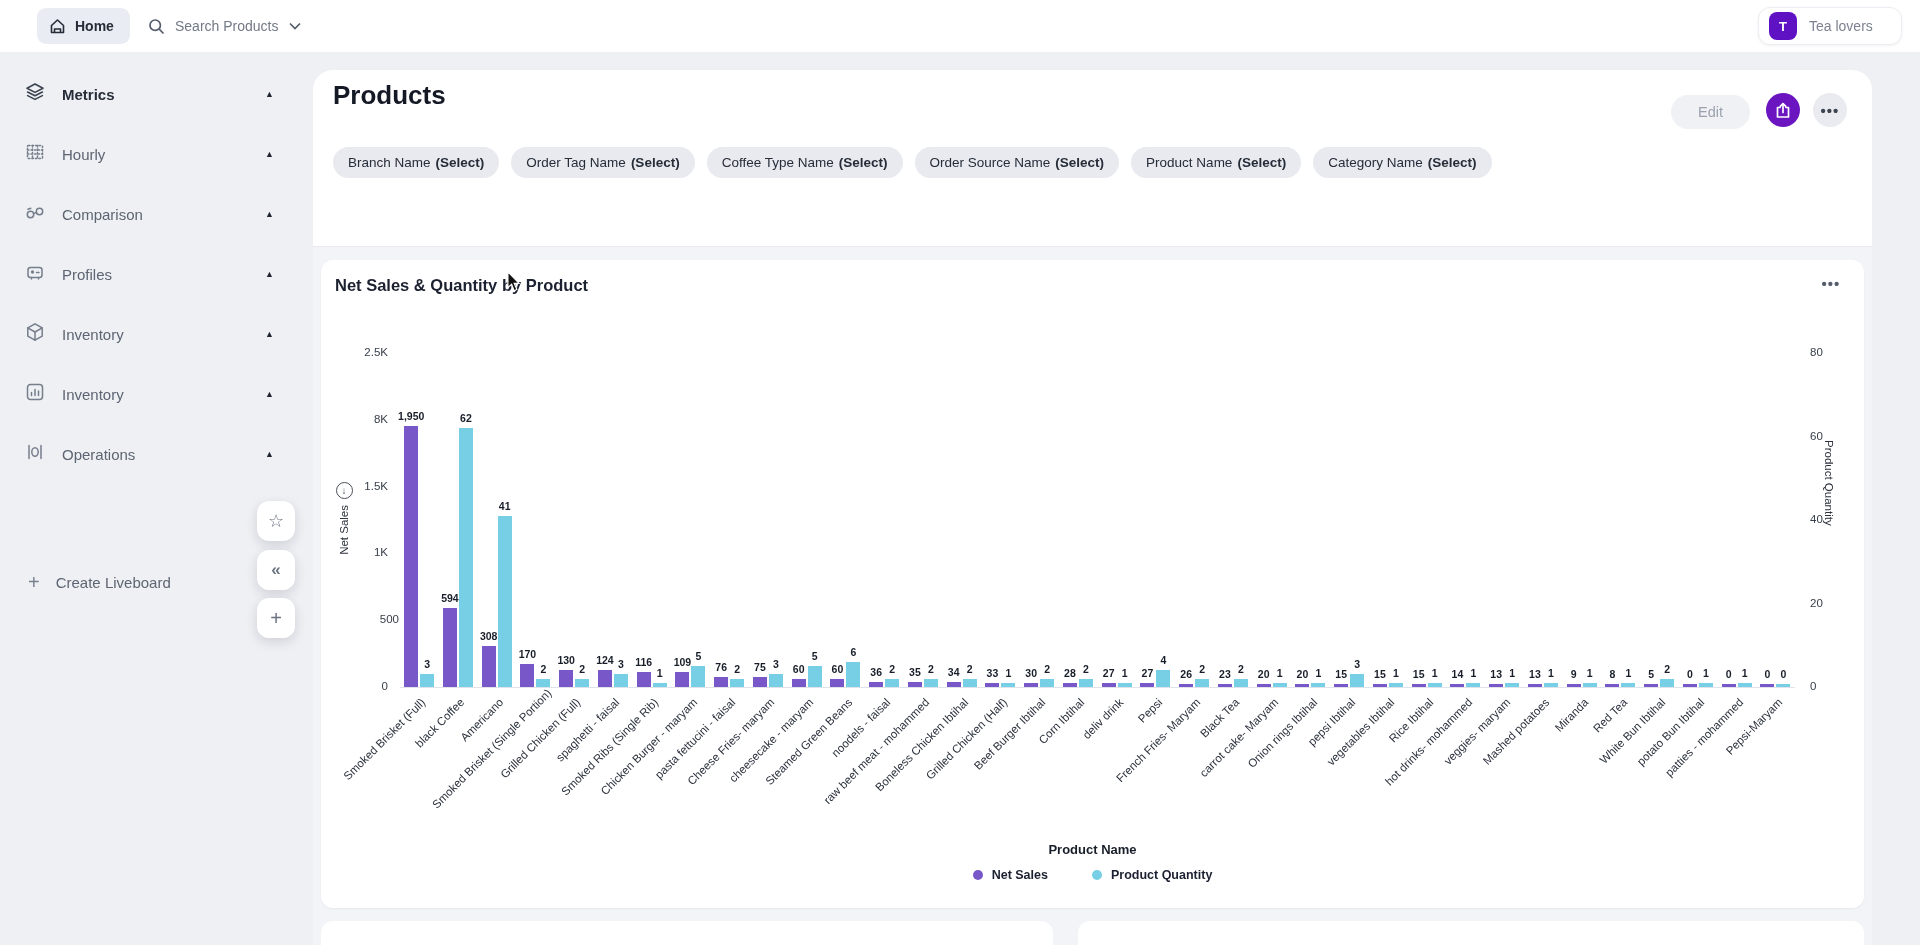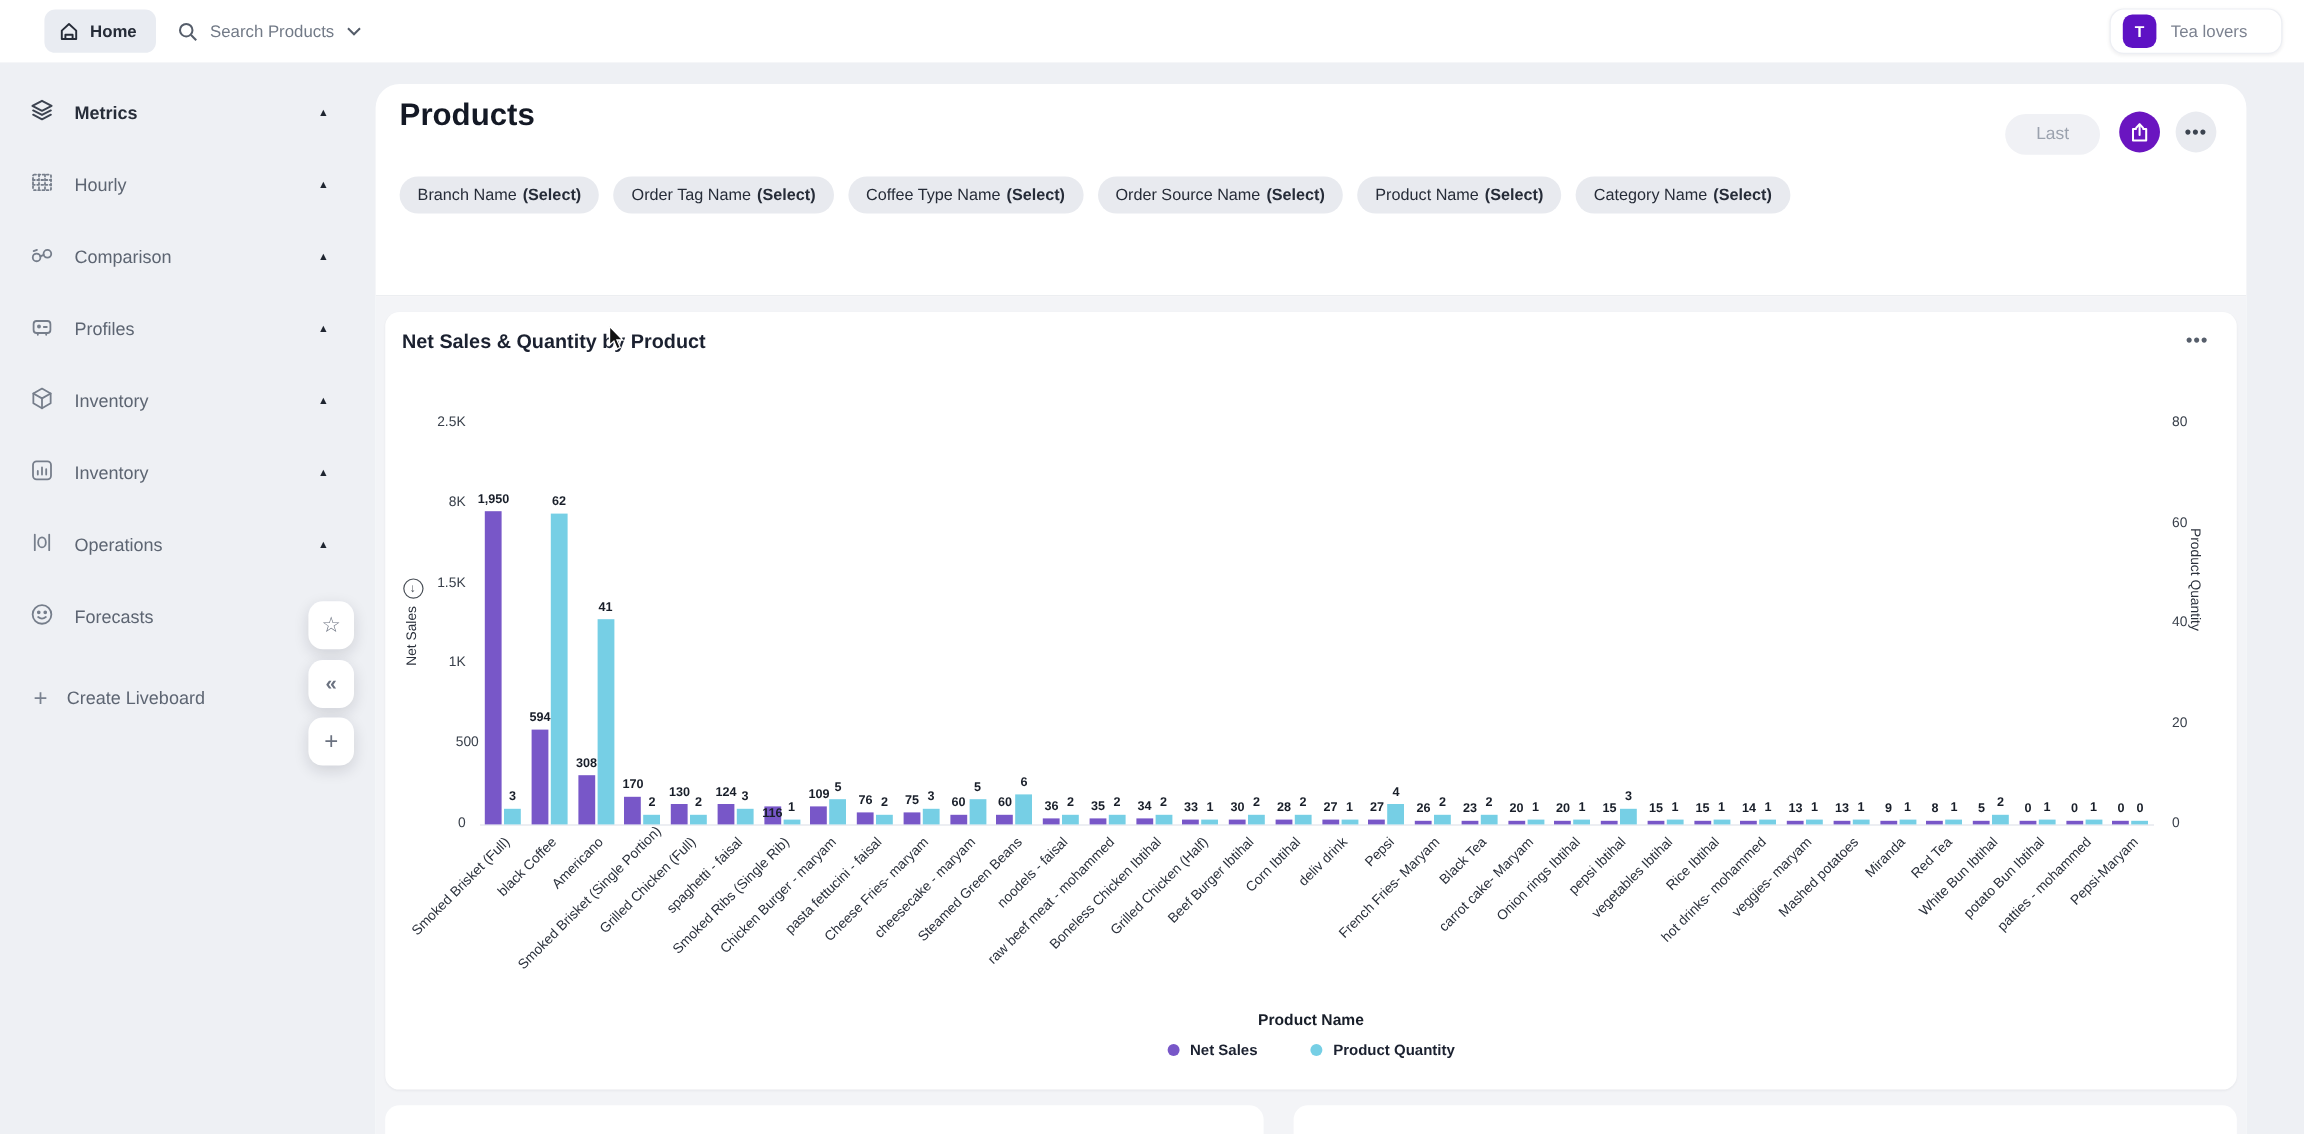--- a/index.html
+++ b/index.html
@@ -175,49 +175,39 @@
       <span class="tri">▲</span>
     </div>
     <div class="side-item" style="top: 378px;">
       <span><svg width="22" height="22" viewBox="0 0 22 22" fill="none" stroke="#767e8b" stroke-width="1.5" stroke-linecap="round" stroke-linejoin="round">
           <path d="M5 4.5 V17.5 M17 4.5 V17.5"></path>
           <ellipse cx="11" cy="11" rx="3.2" ry="4.2"></ellipse>
         </svg></span>
       <span class="lbl">Operations</span>
       <span class="tri">▲</span>
     </div>
-    <div class="side-item" style="top: 438px;">
-      <span><svg width="22" height="22" viewBox="0 0 22 22" fill="none" stroke="#767e8b" stroke-width="1.5" stroke-linecap="round" stroke-linejoin="round">
-          <circle cx="11" cy="11" r="7.8"></circle>
-          <circle cx="8.3" cy="9.3" r="0.8" fill="#767e8b"></circle>
-          <circle cx="13.7" cy="9.3" r="0.8" fill="#767e8b"></circle>
-          <path d="M7.8 13.2 Q11 15.8 14.2 13.2"></path>
-        </svg></span>
-      <span class="lbl">Forecasts</span>
-      <span class="tri">▲</span>
-    </div>
     <div class="create-item" style="top: 508px;">
       <span class="plus">+</span>
       <span class="lbl">Create Liveboard</span>
     </div>
   </div>
 
 <div class="fab fab-star">
     <span>☆</span>
   </div>
 <div class="fab fab-collapse">
     <span>«</span>
   </div>
 <div class="fab fab-plus">
     <span>+</span>
   </div>
 
 <div class="panel">
   <div class="page-title">Products</div>
-  <div class="edit-btn">Last</div>
+  <div class="edit-btn">Edit</div>
   <div class="share-btn">
     <svg width="16" height="17" viewBox="0 0 16 17" fill="none" stroke="#ffffff" stroke-width="1.7" stroke-linecap="round" stroke-linejoin="round">
         <path d="M5 5.5 H2.5 V15 H13.5 V5.5 H11"></path>
         <path d="M8 10.5 V1.8"></path>
         <path d="M5.2 4.4 L8 1.6 L10.8 4.4"></path>
       </svg>
   </div>
   <div class="more-btn">
       <span>•••</span>
     </div>
@@ -296,21 +286,21 @@
           <div class="bar-label" style="left: 223.2px; top: 393.632px;">130</div>
           <div class="bar-label" style="left: 239.2px; top: 402.65px;">2</div>
           <div class="xlab" style="left: 103.4px; top: 436px;">Grilled Chicken (Full)</div>
           <div class="bar" style="left: 276.95px; top: 410.434px; width: 14px; height: 16.5664px; background: rgb(120, 87, 200);"></div>
           <div class="bar" style="left: 292.95px; top: 414.475px; width: 14px; height: 12.525px; background: rgb(118, 207, 229);"></div>
           <div class="bar-label" style="left: 261.95px; top: 394.434px;">124</div>
           <div class="bar-label" style="left: 277.95px; top: 398.475px;">3</div>
           <div class="xlab" style="left: 142.15px; top: 436px;">spaghetti - faisal</div>
           <div class="bar" style="left: 315.7px; top: 411.502px; width: 14px; height: 15.4976px; background: rgb(120, 87, 200);"></div>
           <div class="bar" style="left: 331.7px; top: 422.825px; width: 14px; height: 4.175px; background: rgb(118, 207, 229);"></div>
-          <div class="bar-label" style="left: 300.7px; top: 395.502px; margin-top: 16px;">116</div>
+          <div class="bar-label" style="left: 300.7px; top: 395.502px;">116</div>
           <div class="bar-label" style="left: 316.7px; top: 406.825px;">1</div>
           <div class="xlab" style="left: 180.9px; top: 436px;">Smoked Ribs (Single Rib)</div>
           <div class="bar" style="left: 354.45px; top: 412.438px; width: 14px; height: 14.5624px; background: rgb(120, 87, 200);"></div>
           <div class="bar" style="left: 370.45px; top: 406.125px; width: 14px; height: 20.875px; background: rgb(118, 207, 229);"></div>
           <div class="bar-label" style="left: 339.45px; top: 396.438px;">109</div>
           <div class="bar-label" style="left: 355.45px; top: 390.125px;">5</div>
           <div class="xlab" style="left: 219.65px; top: 436px;">Chicken Burger - maryam</div>
           <div class="bar" style="left: 393.2px; top: 416.846px; width: 14px; height: 10.1536px; background: rgb(120, 87, 200);"></div>
           <div class="bar" style="left: 409.2px; top: 418.65px; width: 14px; height: 8.35px; background: rgb(118, 207, 229);"></div>
           <div class="bar-label" style="left: 378.2px; top: 400.846px;">76</div>

